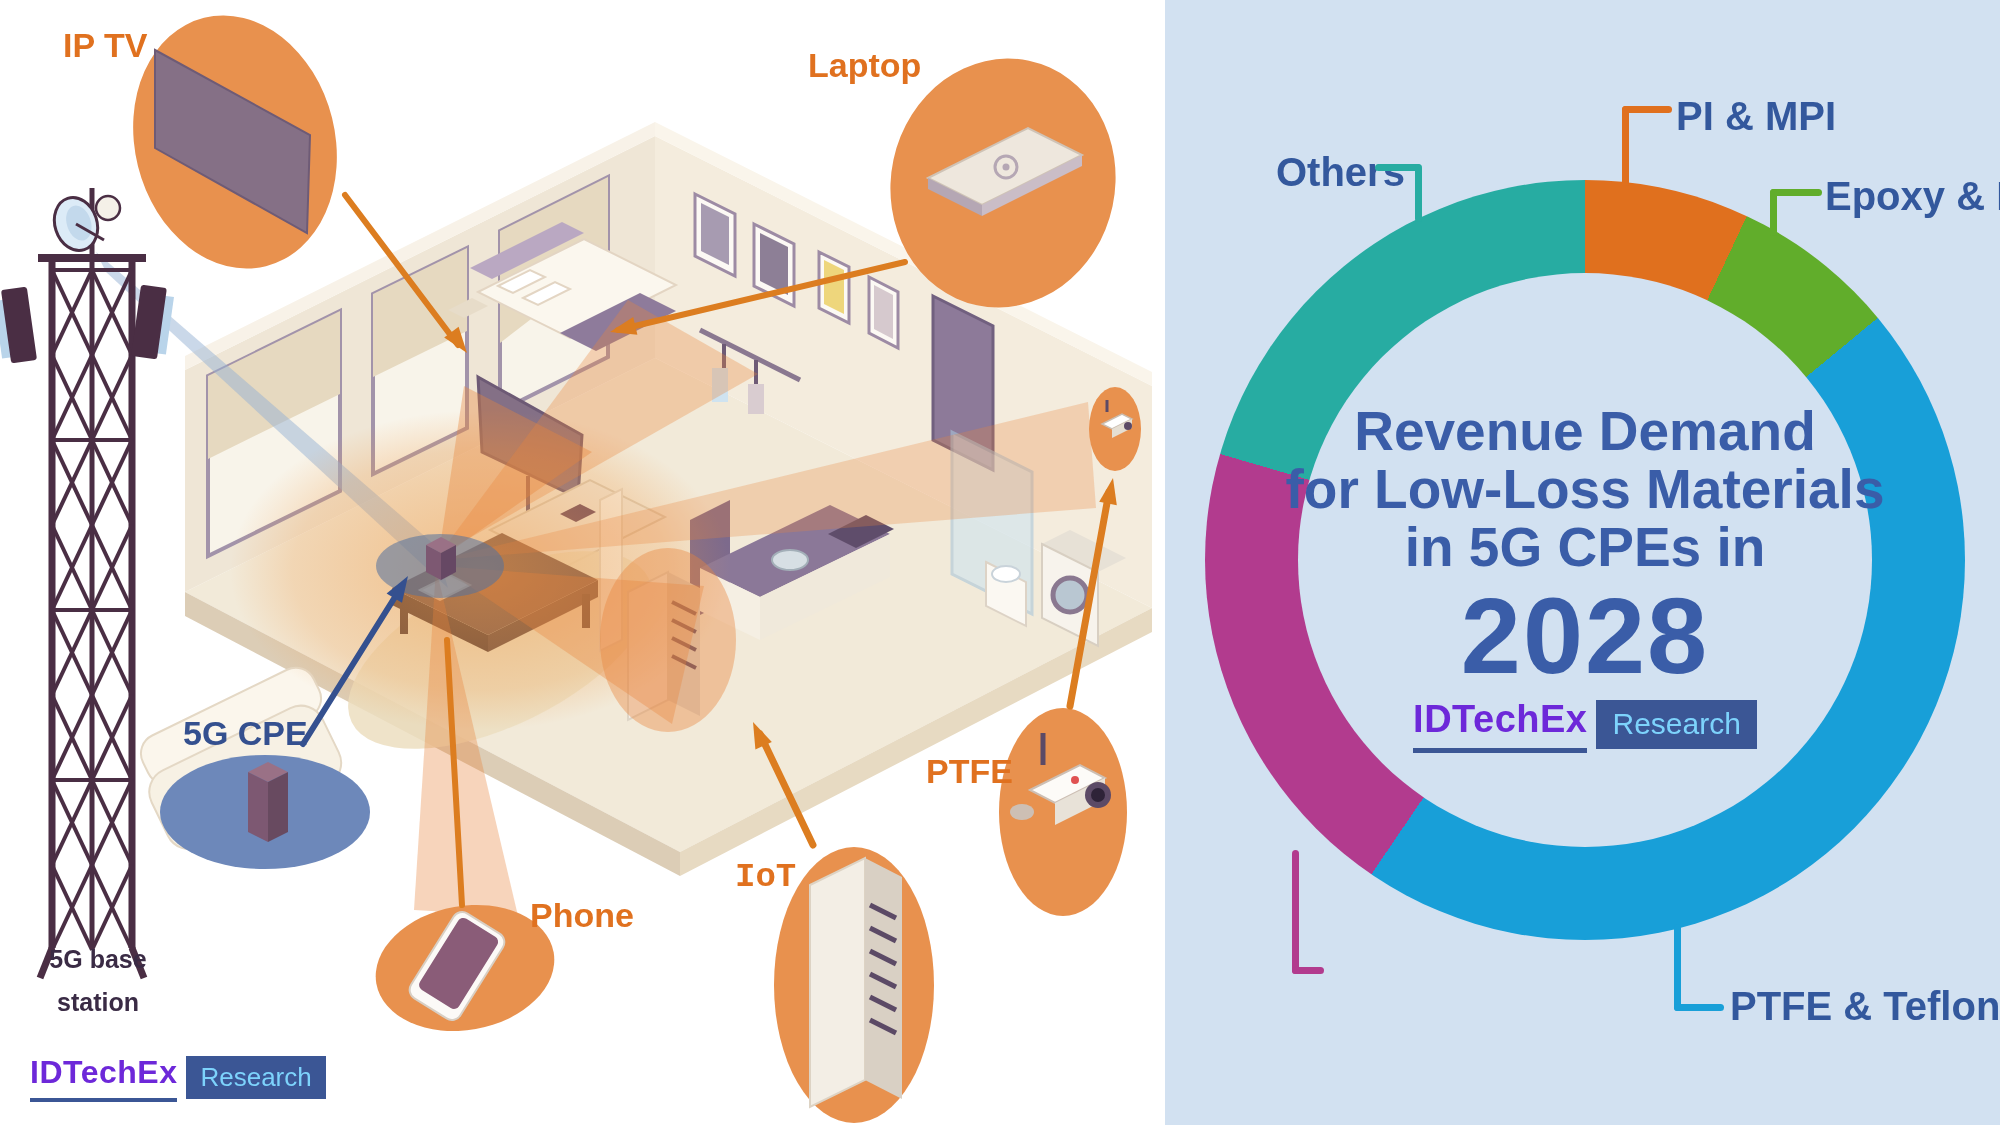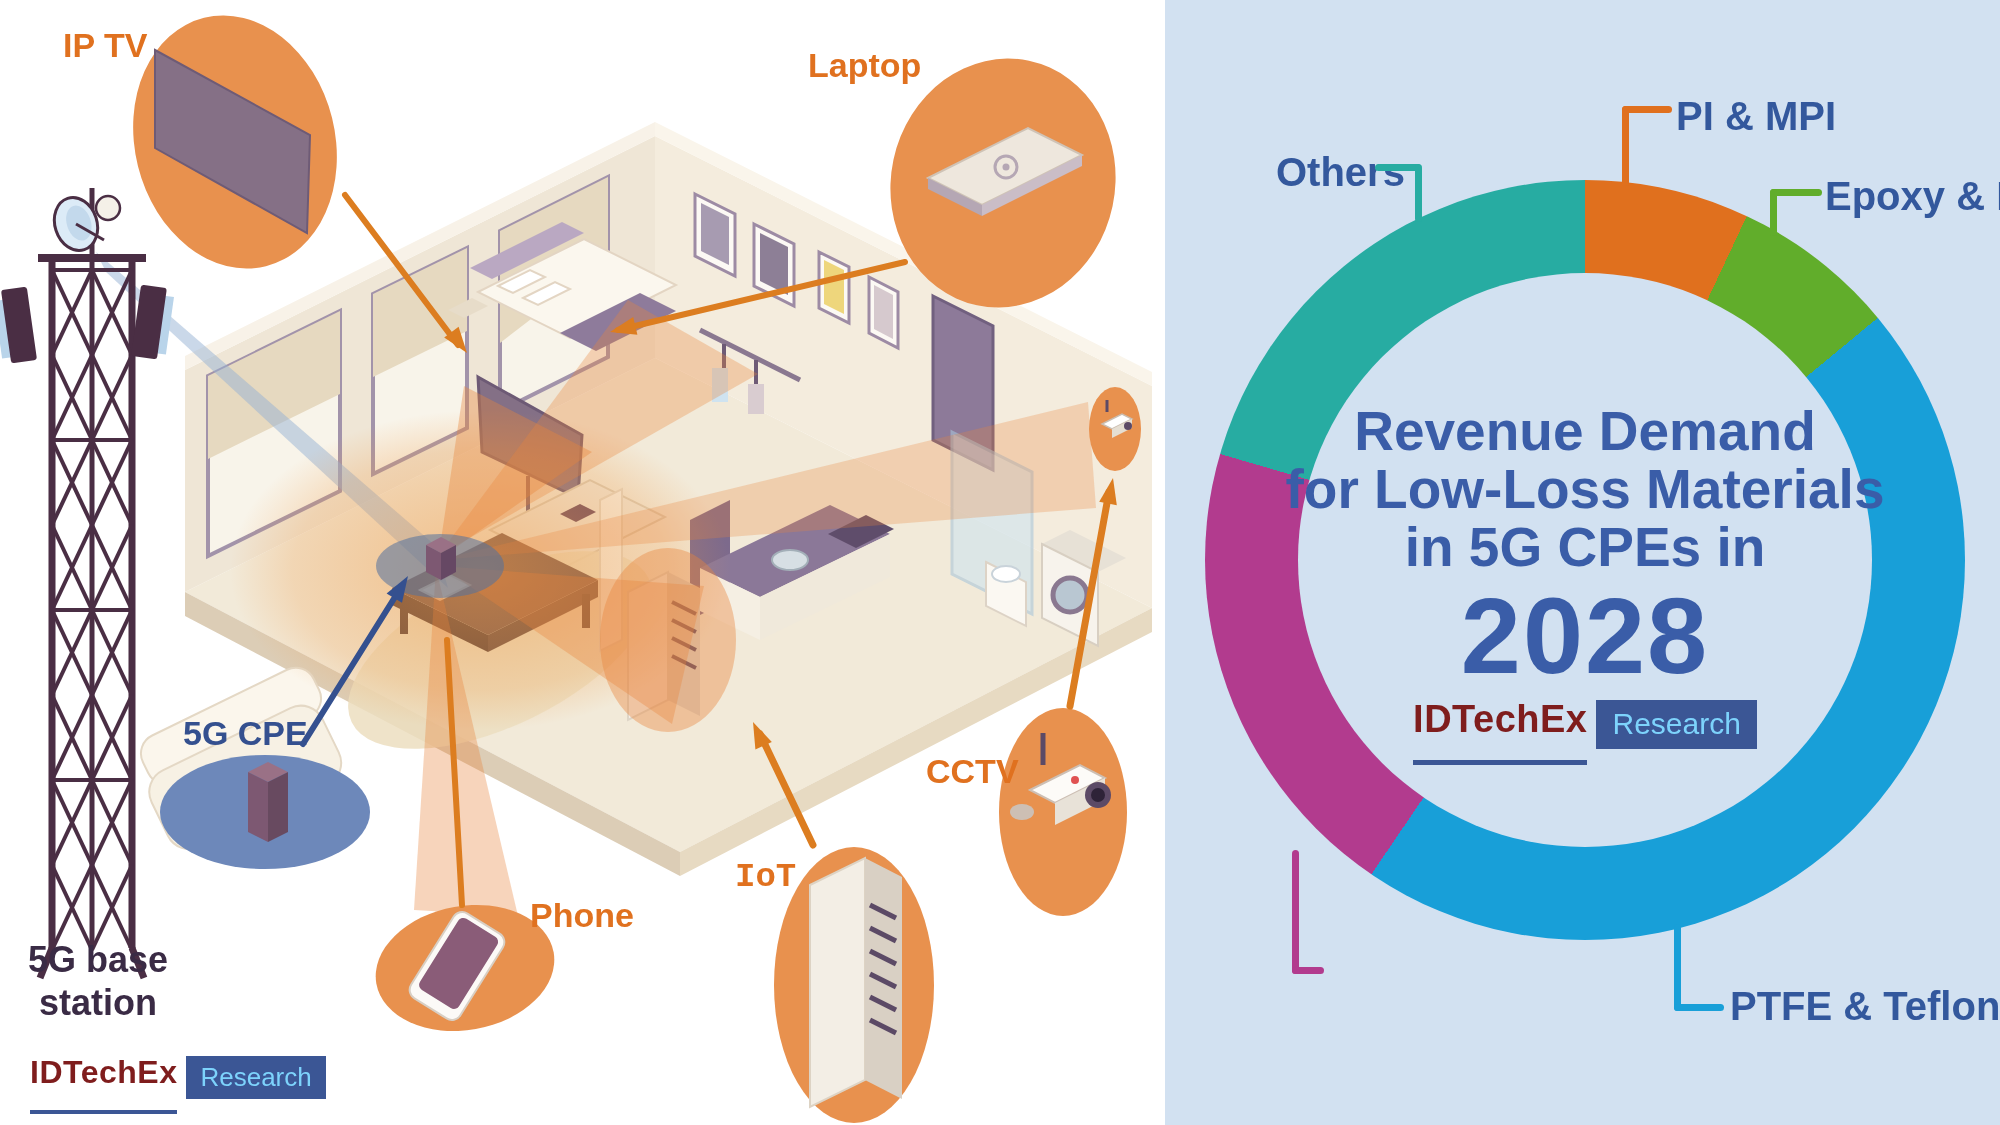--- a/index.html
+++ b/index.html
@@ -16,35 +16,35 @@
   .center-block{position:absolute;left:1235px;top:402px;width:700px;text-align:center;}
   .title-line{font-size:55px;line-height:58px;font-weight:700;color:var(--title-blue,#3a5da8);}
   .year{font-size:108px;line-height:104px;font-weight:700;letter-spacing:2px;
         color:var(--title-blue,#3a5da8);margin-top:8px;}
   .chart-label{position:absolute;font-size:40px;font-weight:700;white-space:nowrap;
                color:var(--chart-label-blue,#33589d);}
   .bar{position:absolute;border-radius:4px;background:#999;}
 
   
   .logo{display:inline-flex;align-items:flex-start;gap:9px;}
-  .logo-brand{font-weight:700;color:#7f1d1d;letter-spacing:.5px;
-              border-bottom:5px solid var(--logo-blue,#3b5695);padding-bottom:20px;line-height:1.05;}
+  .logo-brand{font-weight:700;color:#6d28d9;letter-spacing:.5px;
+              border-bottom:5px solid var(--logo-blue,#3b5695);padding-bottom:8px;line-height:1.05;}
   .logo-box{background:var(--logo-blue,#3b5695);color:#7dd3fc;font-weight:400;line-height:1;}
   .logo-right .logo-brand{font-size:38px;}
   .logo-right .logo-box{font-size:30px;padding:9px 16px 10px;}
   .logo-left .logo-brand{font-size:32px;border-bottom-width:4px;}
   .logo-left .logo-box{font-size:26px;padding:8px 14px 9px;}
   .logo-row{margin-top:12px;display:flex;justify-content:center;}
 
   
   .dev-label{position:absolute;font-size:34px;font-weight:700;white-space:nowrap;
              color:var(--label-orange,#e0711f);}
   .cpe-label{color:var(--cpe-blue,#34508f);}
   .base-label{position:absolute;left:8px;top:938px;width:180px;text-align:center;
-              font-size:36px;line-height:43px;font-weight:700;color:var(--dark-plum,#3a2b45);}
+              font-size:25px;line-height:43px;font-weight:700;color:var(--dark-plum,#3a2b45);}
   .scene{position:absolute;left:0;top:0;}
 </style>
 </head>
 <body>
 
 <div class="stage">
 
   <svg class="scene" width="1165" height="1125" viewBox="0 0 1165 1125">
 
     <defs>
@@ -309,21 +309,21 @@
       <circle cx="1128" cy="426" r="4" fill="#5c4a66"></circle>
       <line x1="1107" y1="412" x2="1107" y2="400" stroke="#5c4a66" stroke-width="3"></line>
     </g>
   </svg>
 
   <div class="dev-label abs" style="left:63px;top:26px;">IP TV</div>
   <div class="dev-label abs" style="left:808px;top:46px;">Laptop</div>
   <div class="dev-label cpe-label abs" style="left:183px;top:714px;">5G CPE</div>
   <div class="dev-label abs" style="left:530px;top:896px;">Phone</div>
   <div class="dev-label abs" style="left:735px;top:858px;font-family:Liberation Mono, monospace;">IoT</div>
-  <div class="dev-label abs" style="left:926px;top:752px;">CCTV</div>
+  <div class="dev-label abs" style="left:926px;top:752px;">PTFE</div>
   <div class="base-label">
     <div>5G base</div>
     <div>station</div>
   </div>
 
   <div class="abs logo logo-left" style="left:30px;top:1056px;">
     <span class="logo-brand">IDTechEx</span>
     <span class="logo-box">Research</span>
   </div>
 

